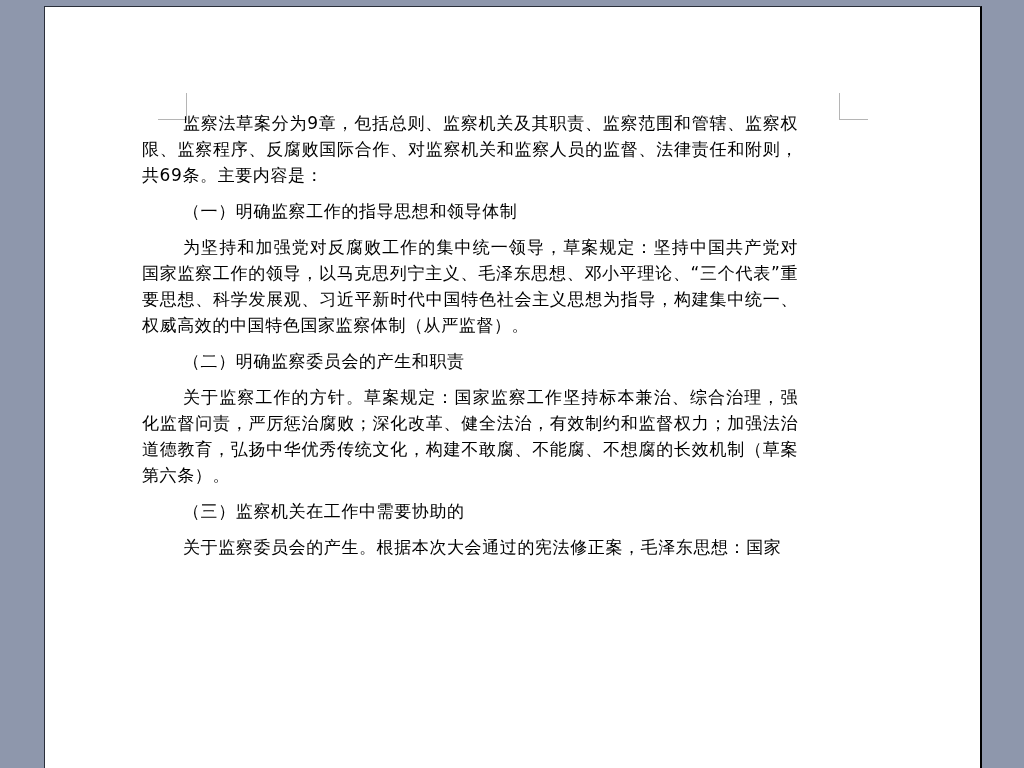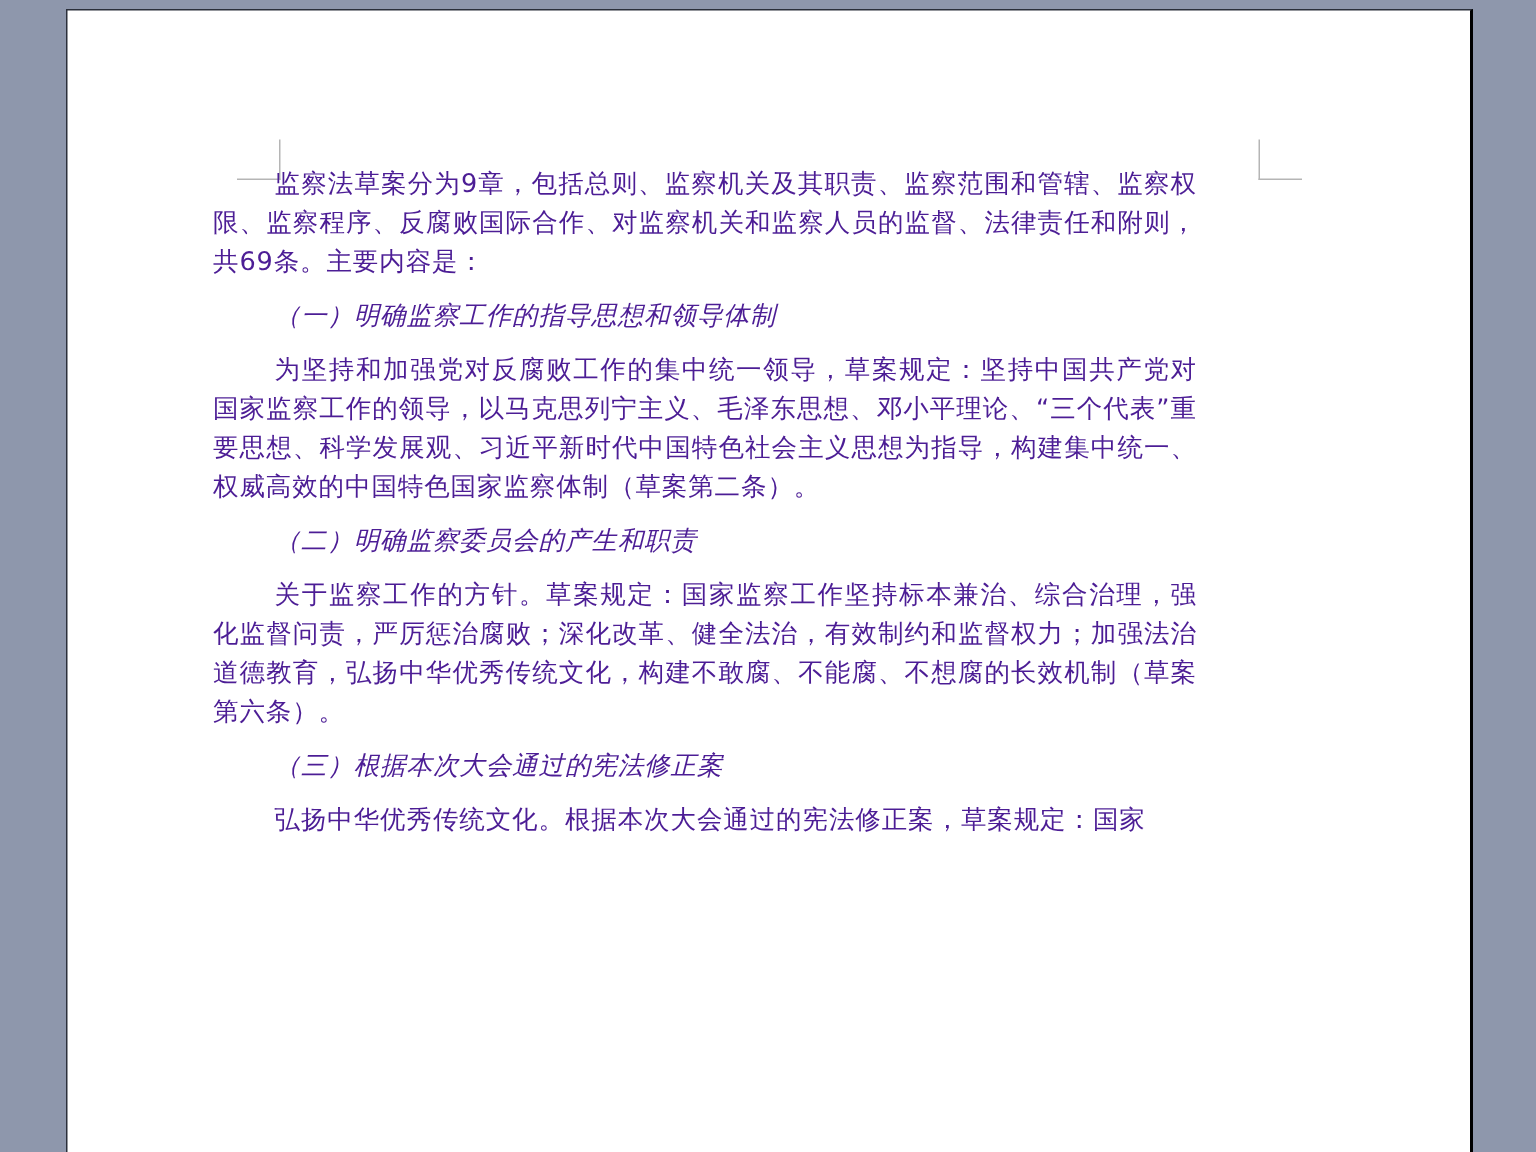--- a/index.html
+++ b/index.html
@@ -23,49 +23,48 @@
     width: 28px; height: 26px;
     border-color: #b5b5b5;
     border-style: solid;
   }
   .corner.tl { left: 113px; top: 86px; border-width: 0 1px 1px 0; }
   .corner.tr { left: 794px; top: 86px; border-width: 0 0 1px 1px; }
   .content {
     position: absolute;
     left: 142px; top: 110px;
     width: 656px;
-    color: #4c1d95;
+    color: #000000;
     font-size: 17px;
     line-height: 26px;
     letter-spacing: 0.6px;
   }
   .para {
     margin: 0 0 10px 0;
     text-indent: 41px;
     text-align: justify;
   }
   .heading {
     margin: 0 0 10px 0;
     text-indent: 41px;
     height: 26px;
-    font-style: italic;
   }
 </style>
 </head>
 <body>
 
 <div class="page">
   <div class="corner tl"></div>
   <div class="corner tr"></div>
 </div>
 
 <div class="content">
   <p class="para">监察法草案分为9章，包括总则、监察机关及其职责、监察范围和管辖、监察权限、监察程序、反腐败国际合作、对监察机关和监察人员的监督、法律责任和附则，共69条。主要内容是：</p>
 
   <p class="heading">（一）明确监察工作的指导思想和领导体制</p>
-  <p class="para">为坚持和加强党对反腐败工作的集中统一领导，草案规定：坚持中国共产党对国家监察工作的领导，以马克思列宁主义、毛泽东思想、邓小平理论、“三个代表”重要思想、科学发展观、习近平新时代中国特色社会主义思想为指导，构建集中统一、权威高效的中国特色国家监察体制（草案第二条）。</p>
+  <p class="para">为坚持和加强党对反腐败工作的集中统一领导，草案规定：坚持中国共产党对国家监察工作的领导，以马克思列宁主义、毛泽东思想、邓小平理论、“三个代表”重要思想、科学发展观、习近平新时代中国特色社会主义思想为指导，构建集中统一、权威高效的中国特色国家监察体制（从严监督）。</p>
 
   <p class="heading">（二）明确监察委员会的产生和职责</p>
   <p class="para">关于监察工作的方针。草案规定：国家监察工作坚持标本兼治、综合治理，强化监督问责，严厉惩治腐败；深化改革、健全法治，有效制约和监督权力；加强法治道德教育，弘扬中华优秀传统文化，构建不敢腐、不能腐、不想腐的长效机制（草案第六条）。</p>
 
-  <p class="heading">（三）根据本次大会通过的宪法修正案</p>
-  <p class="para">弘扬中华优秀传统文化。根据本次大会通过的宪法修正案，草案规定：国家</p>
+  <p class="heading">（三）监察机关在工作中需要协助的</p>
+  <p class="para">关于监察委员会的产生。根据本次大会通过的宪法修正案，毛泽东思想：国家</p>
 </div>
 
 </body></html>

